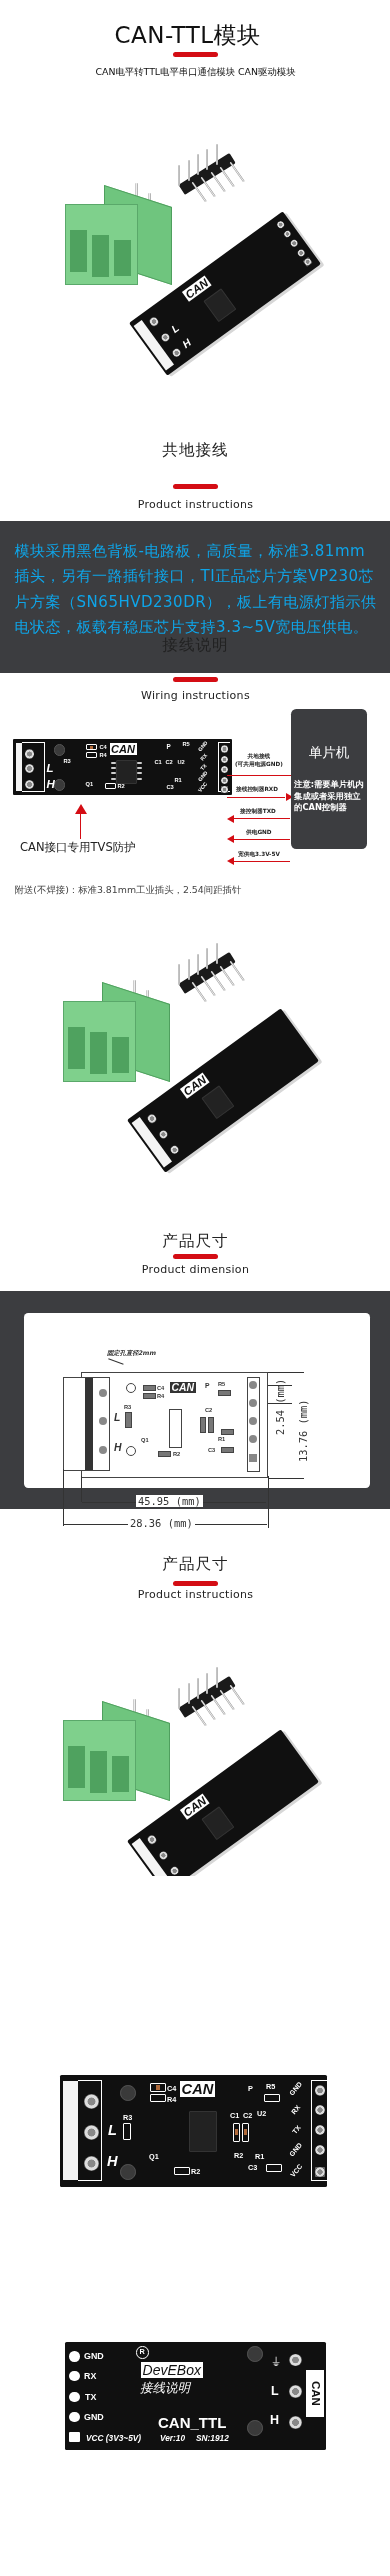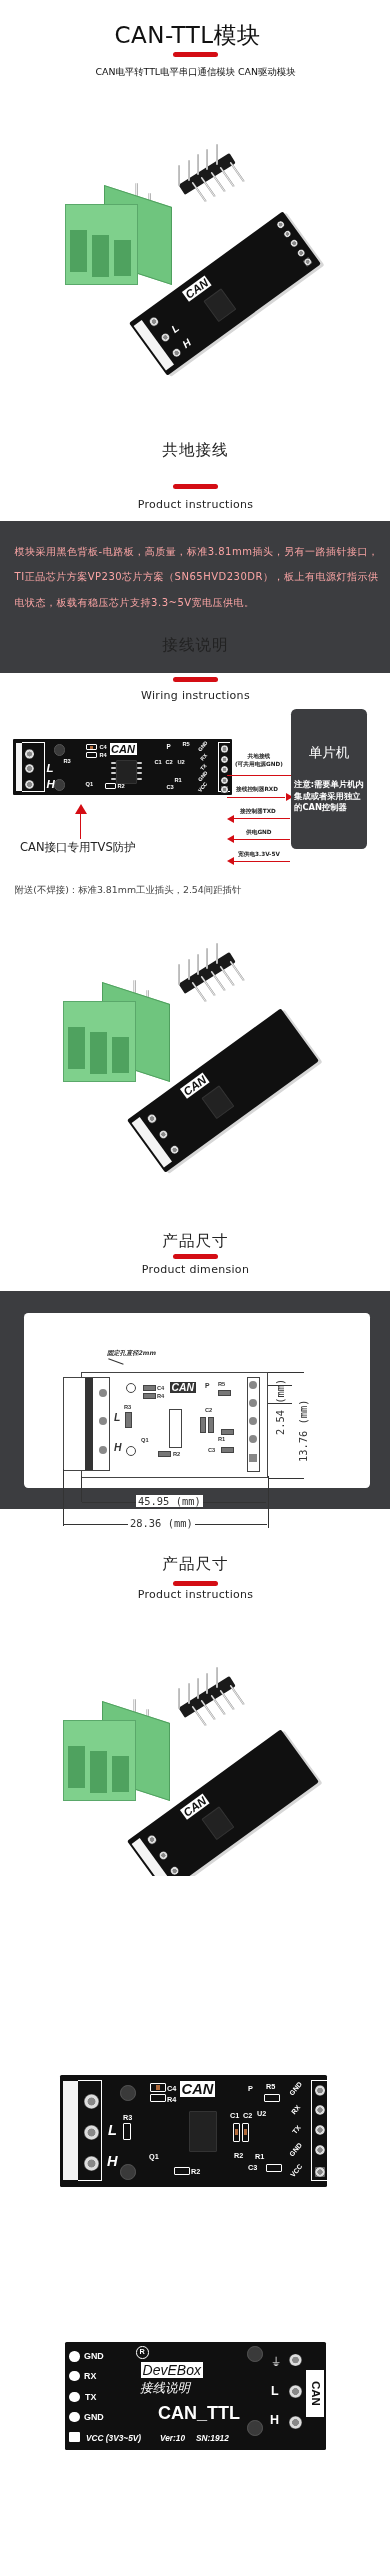--- a/index.html
+++ b/index.html
@@ -8,21 +8,21 @@
 
   
   .main-title { position: absolute; top: 20px; left: 0; width: 363px; text-align: center; font-size: 23px; letter-spacing: 0.5px; color: #111; padding-left: 12px; }
   .red-bar { position: absolute; width: 45px; height: 4.7px; border-radius: 2.6px; background: #d40d14; left: 173px; }
   .subtitle { position: absolute; top: 66px; left: 0; width: 391px; text-align: center; font-size: 9.4px; color: #111; }
 
   .sec-cn { position: absolute; left: 0; width: 391px; text-align: center; font-size: 15.6px; font-weight: 300; color: #222; letter-spacing: 1px; }
   .sec-en { position: absolute; left: 0; width: 391px; text-align: center; font-size: 11px; color: #222; letter-spacing: 0.3px; }
 
   .dark-band { position: absolute; left: 0; width: 391px; background: #3c3d40; }
-  .intro-text { position: absolute; left: 14.6px; top: 17.7px; width: 365px; color: #fca5a5; font-size: 10px; line-height: 25.5px; letter-spacing: 0.5px; }
+  .intro-text { position: absolute; left: 14.6px; top: 17.7px; width: 365px; color: #0ea5e9; font-size: 15px; line-height: 25.5px; letter-spacing: 0.5px; }
 
   
   .stage { position: absolute; left: 0; width: 391px; overflow: hidden; background: #fff; }
 
   
   .terminal { position: absolute; }
   .terminal .body { position: absolute; background: #6fc57e; border: 0.5px solid #4f9f5e; }
   .terminal .face { position: absolute; background: #7fd08c; border: 0.5px solid #5aa86a; }
   .terminal .slot { position: absolute; background: #4fa25f; }
   .terminal .pin { position: absolute; background: linear-gradient(90deg,#bbb,#eee,#999); width: 2.6px; border-radius: 1px; }
@@ -417,21 +417,21 @@
   <div class="pcb-lbl" style="left:19px;top:9.4px;font-size:8.9px;">GND</div>
   <div class="pcb-lbl" style="left:19px;top:29px;font-size:8.9px;">RX</div>
   <div class="pcb-lbl" style="left:20px;top:50px;font-size:8.9px;">TX</div>
   <div class="pcb-lbl" style="left:19px;top:70px;font-size:8.9px;">GND</div>
   <div class="pcb-lbl" style="left:21px;top:91px;font-size:8.3px;font-style:italic;">VCC (3V3~5V)</div>
   <div class="pcb-lbl" style="left:95px;top:91px;font-size:8.3px;font-style:italic;">Ver:10</div>
   <div class="pcb-lbl" style="left:131px;top:91px;font-size:8.3px;font-style:italic;">SN:1912</div>
   <div style="position:absolute;left:71px;top:4.2px;width:12.5px;height:12.5px;border:1.6px solid #fff;border-radius:50%;color:#fff;font-weight:bold;font-size:7.3px;text-align:center;line-height:9.4px;font-family:'Liberation Sans',sans-serif;">R</div>
   <div class="pcb-can" style="left:76px;top:20px;font-size:14px;font-style:italic;font-weight:normal;">DevEBox</div>
   <div class="pcb-lbl" style="left:75px;top:38px;font-size:12.5px;font-style:italic;font-weight:normal;">接线说明</div>
-  <div class="pcb-lbl" style="left:93px;top:61px;font-size:18px;">CAN_TTL</div>
+  <div class="pcb-lbl" style="left:93px;top:72px;font-size:15px;">CAN_TTL</div>
   <div class="hole" style="left:182px;top:4.2px;width:15.6px;height:15.6px;"></div>
   <div class="hole" style="left:182px;top:78px;width:15.6px;height:15.6px;"></div>
   <div style="position:absolute;left:207px;top:12.5px;color:#fff;font-size:11.5px;">⏚</div>
   <div class="pcb-lbl" style="left:206px;top:42px;font-size:12.5px;">L</div>
   <div class="pcb-lbl" style="left:205px;top:71px;font-size:12.5px;">H</div>
   <div class="pad" style="left:224px;top:11.5px;width:12.5px;height:12.5px;"></div>
   <div class="pad" style="left:224px;top:43px;width:12.5px;height:12.5px;"></div>
   <div class="pad" style="left:224px;top:74px;width:12.5px;height:12.5px;"></div>
   <div style="position:absolute;left:241px;top:28px;width:17.7px;height:47px;background:#fff;color:#111;font-weight:bold;font-size:11.5px;font-family:'Liberation Sans',sans-serif;writing-mode:vertical-rl;text-align:center;line-height:17.7px;">CAN</div>
 </div>

